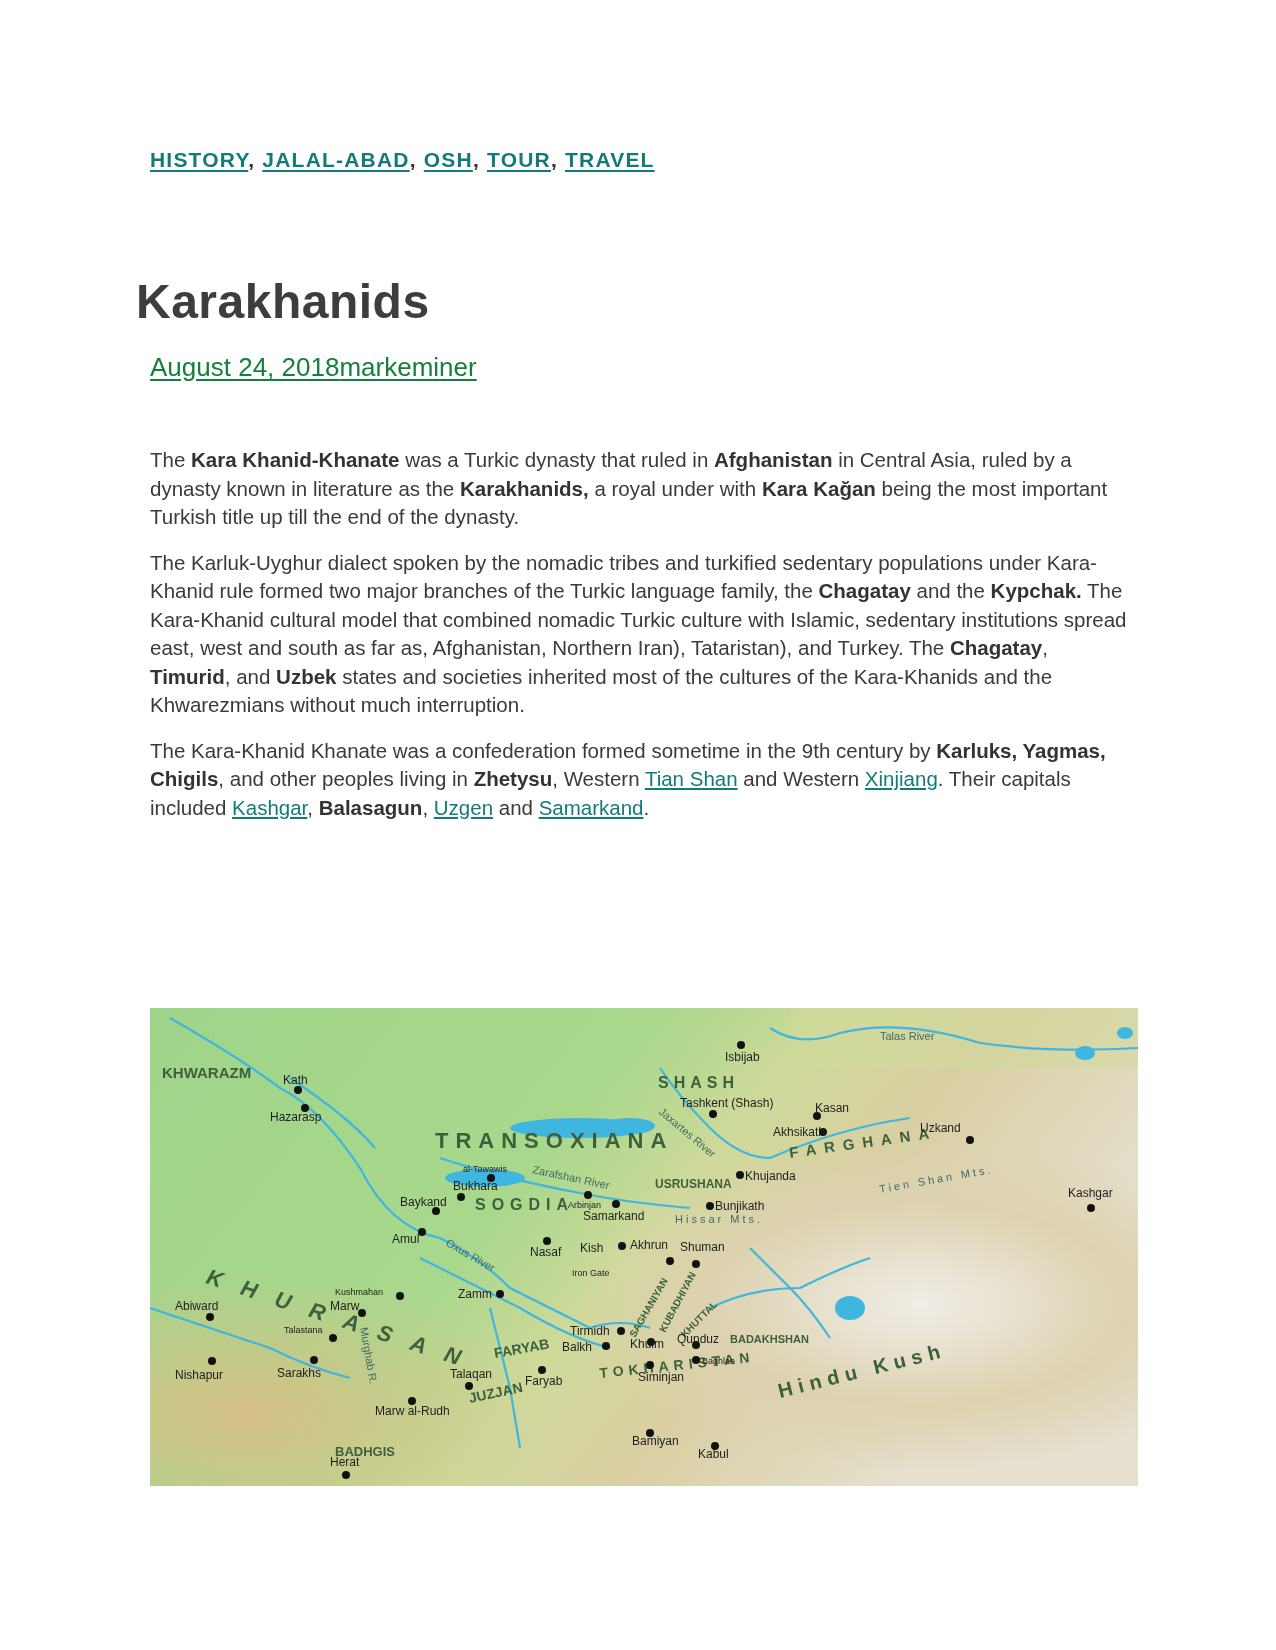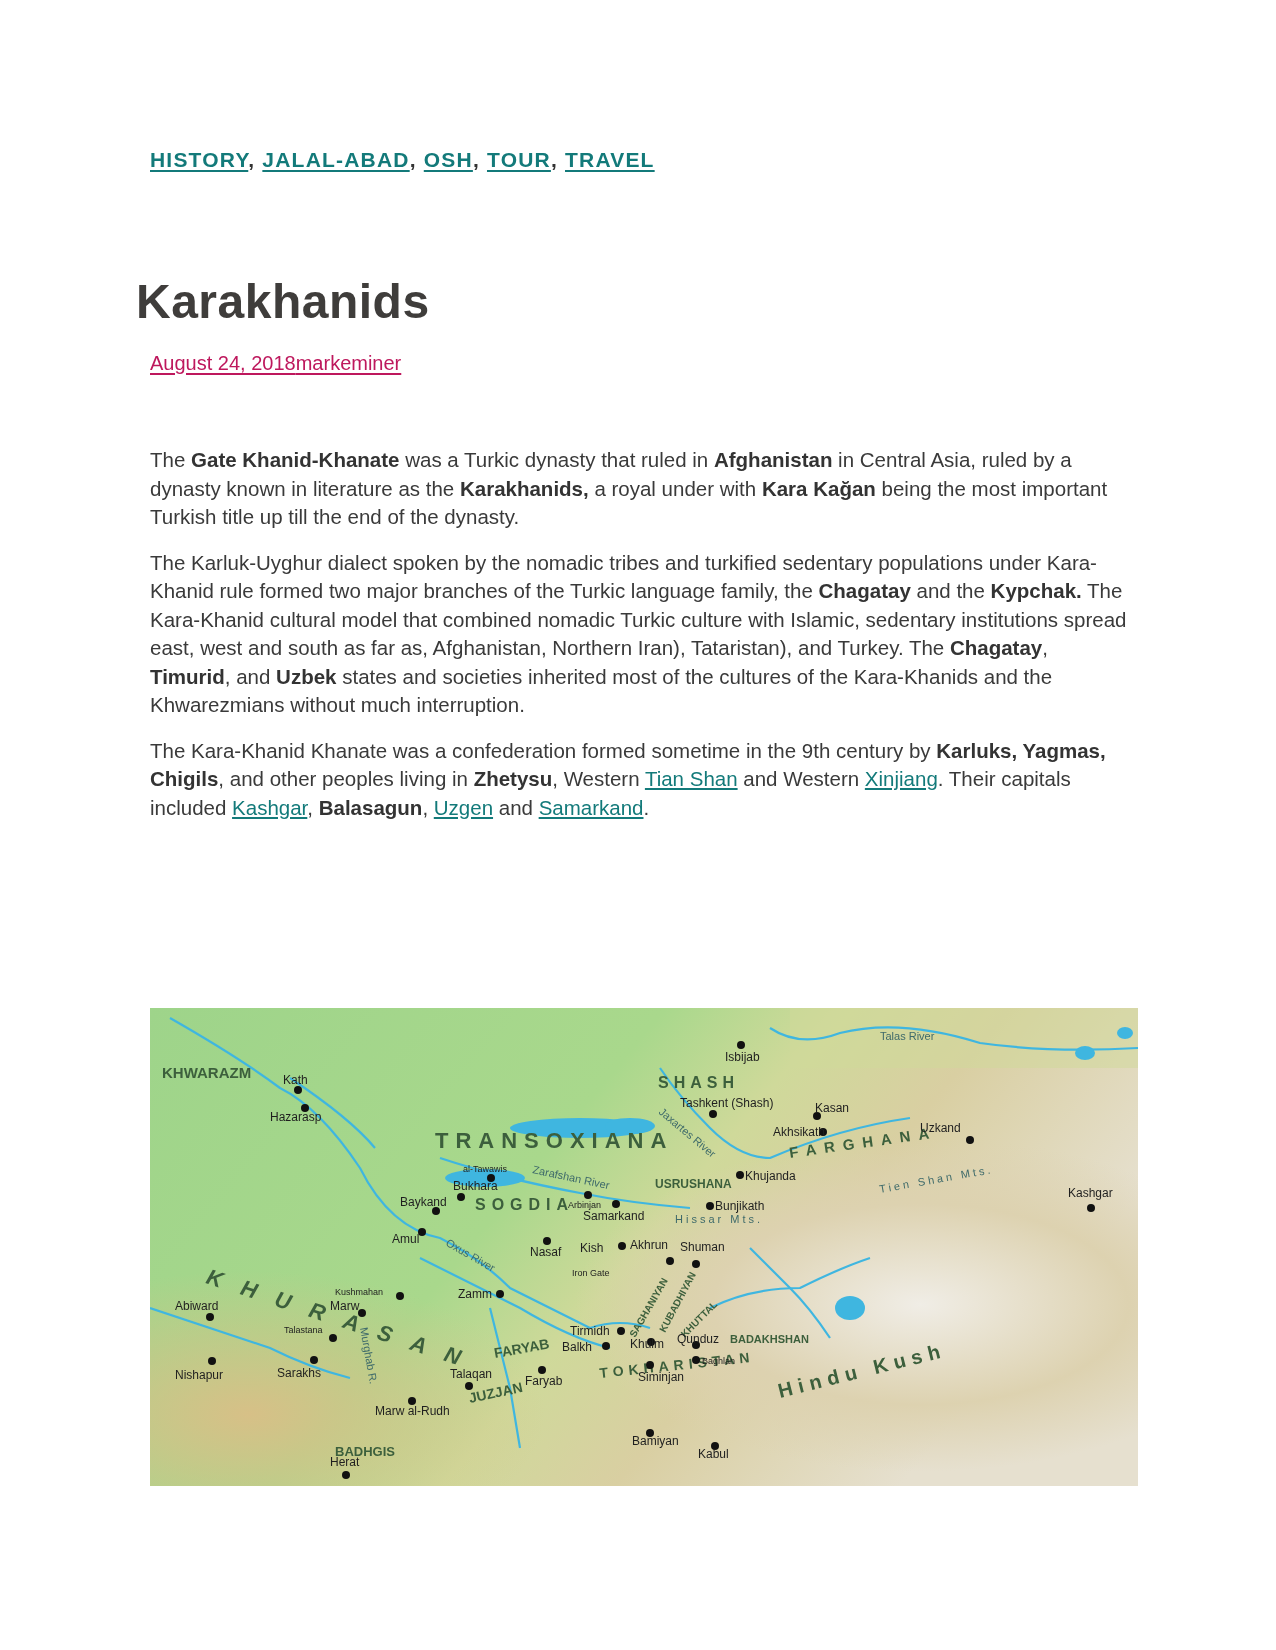--- a/index.html
+++ b/index.html
@@ -2,21 +2,21 @@
 <html><head>
 <meta charset="utf-8">
 <style>
   html, body { margin: 0; padding: 0; background: #ffffff; }
   body { width: 1276px; height: 1650px; position: relative; overflow: hidden;
          font-family: "Liberation Sans", sans-serif; color: #3a3a3a; }
   .cats { position: absolute; left: 150px; top: 148px; font-size: 21px; font-weight: bold;
           letter-spacing: 1.2px; color: #333; }
   .cats a { color: #137a7a; text-decoration: underline; text-decoration-thickness: 2px; text-underline-offset: 3px; }
   .title { position: absolute; left: 132px; top: 270px; margin: 4px; font-size: 48px; font-weight: bold; color: #3f3d3b; letter-spacing: 0.5px; }
-  .meta { position: absolute; left: 150px; top: 352px; font-size: 20px; color: #be185d; text-decoration: underline; text-underline-offset: 3px; }
+  .meta { position: absolute; left: 150px; top: 352px; font-size: 26px; color: #15803d; text-decoration: underline; text-underline-offset: 3px; }
   .body { position: absolute; left: 150px; top: 446px; width: 980px; font-size: 20.5px; line-height: 28.5px; color: #3a3a3a; }
   .body p { margin: 0 0 17px 0; }
   .body b { color: #333; }
   .body a { color: #137a7a; font-weight: normal; text-decoration: underline; }
   .map { position: absolute; left: 150px; top: 1008px; width: 988px; height: 478px; overflow: hidden; }
   .map svg { display: block; }
   .lbl { font-family: "Liberation Sans", sans-serif; fill: #1f1f1f; }
   .region { font-family: "Liberation Sans", sans-serif; fill: #3c5f3c; font-weight: bold; }
   .river { font-family: "Liberation Sans", sans-serif; fill: #3e6a6a; font-size: 11px; }
 </style>
@@ -29,21 +29,21 @@
   <a href="#">OSH</a><span>,</span>
   <a href="#">TOUR</a><span>,</span>
   <a href="#">TRAVEL</a>
 </div>
 
 <h1 class="title">Karakhanids</h1>
 
 <div class="meta"><span>August 24, 2018</span><span>markeminer</span></div>
 
 <div class="body">
-  <p><span>The </span><b>Gate Khanid-Khanate</b><span> was a Turkic dynasty that ruled in </span><b>Afghanistan</b><span> in Central Asia, ruled by a dynasty known in literature as the </span><b>Karakhanids,</b><span> a royal under with </span><b>Kara Kağan</b><span> being the most important Turkish title up till the end of the dynasty.</span></p>
+  <p><span>The </span><b>Kara Khanid-Khanate</b><span> was a Turkic dynasty that ruled in </span><b>Afghanistan</b><span> in Central Asia, ruled by a dynasty known in literature as the </span><b>Karakhanids,</b><span> a royal under with </span><b>Kara Kağan</b><span> being the most important Turkish title up till the end of the dynasty.</span></p>
   <p><span>The Karluk-Uyghur dialect spoken by the nomadic tribes and turkified sedentary populations under Kara-Khanid rule formed two major branches of the Turkic language family, the </span><b>Chagatay</b><span> and the </span><b>Kypchak.</b><span> The Kara-Khanid cultural model that combined nomadic Turkic culture with Islamic, sedentary institutions spread east, west and south as far as, Afghanistan, Northern Iran), Tataristan), and Turkey.  The </span><b>Chagatay</b><span>, </span><b>Timurid</b><span>, and </span><b>Uzbek</b><span> states and societies inherited most of the cultures of the Kara-Khanids and the Khwarezmians without much interruption.</span></p>
   <p><span>The Kara-Khanid Khanate was a confederation formed sometime in the 9th century by </span><b>Karluks, Yagmas, Chigils</b><span>, and other peoples living in </span><b>Zhetysu</b><span>, Western </span><a href="#">Tian Shan</a><span> and Western </span><a href="#">Xinjiang</a><span>. Their capitals included  </span><a href="#">Kashgar</a><span>,  </span><b>Balasagun</b><span>,  </span><a href="#">Uzgen</a><span>  and  </span><a href="#">Samarkand</a><span>.</span></p>
 </div>
 
 <div class="map">
   <svg width="988" height="478" viewBox="0 0 988 478" xmlns="http://www.w3.org/2000/svg">
     <defs>
       <linearGradient id="terrain" x1="0" y1="0" x2="1" y2="0.4">
         <stop offset="0" stop-color="#9ed48a"></stop>
         <stop offset="0.45" stop-color="#a9d88c"></stop>

